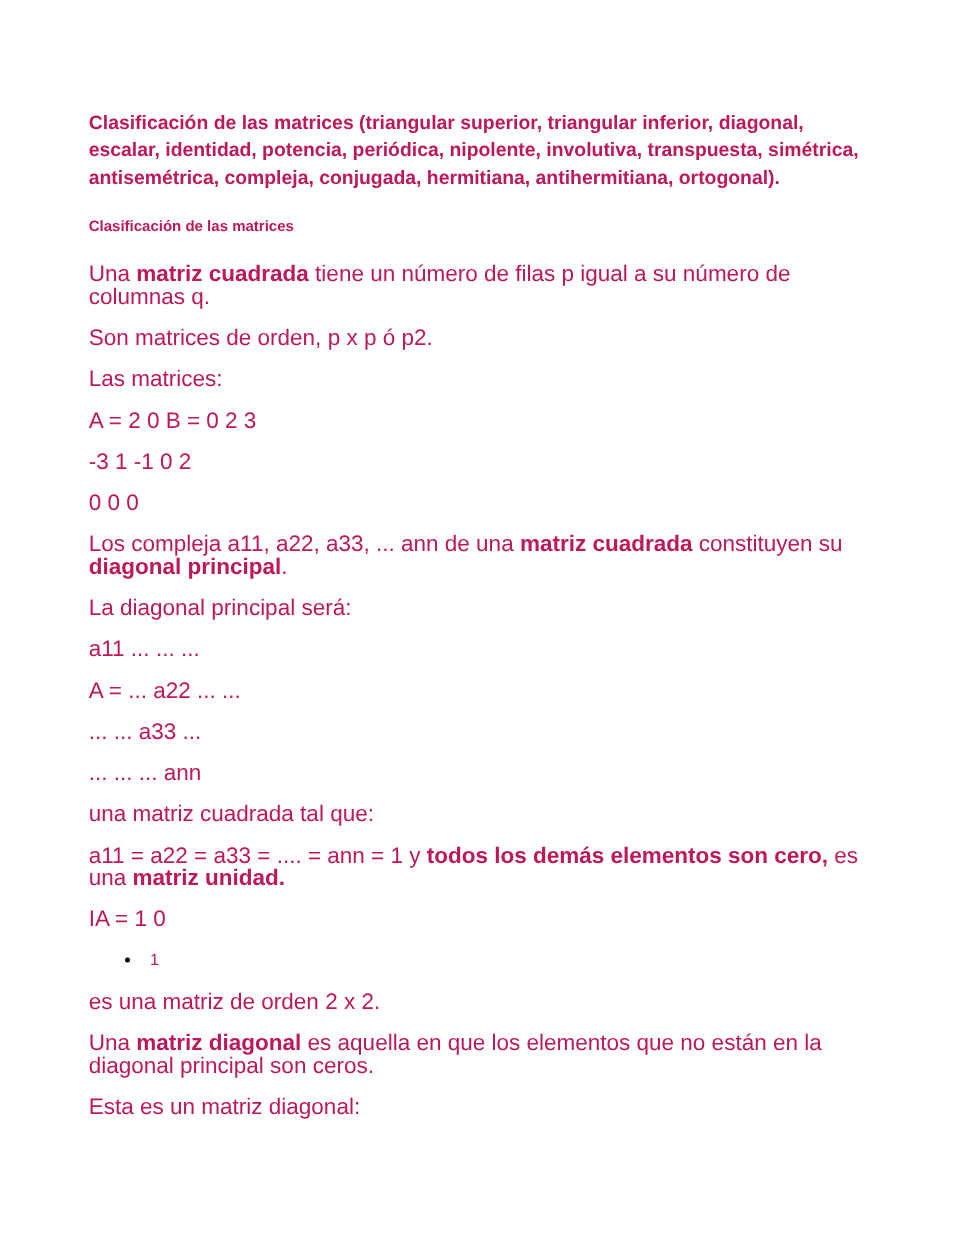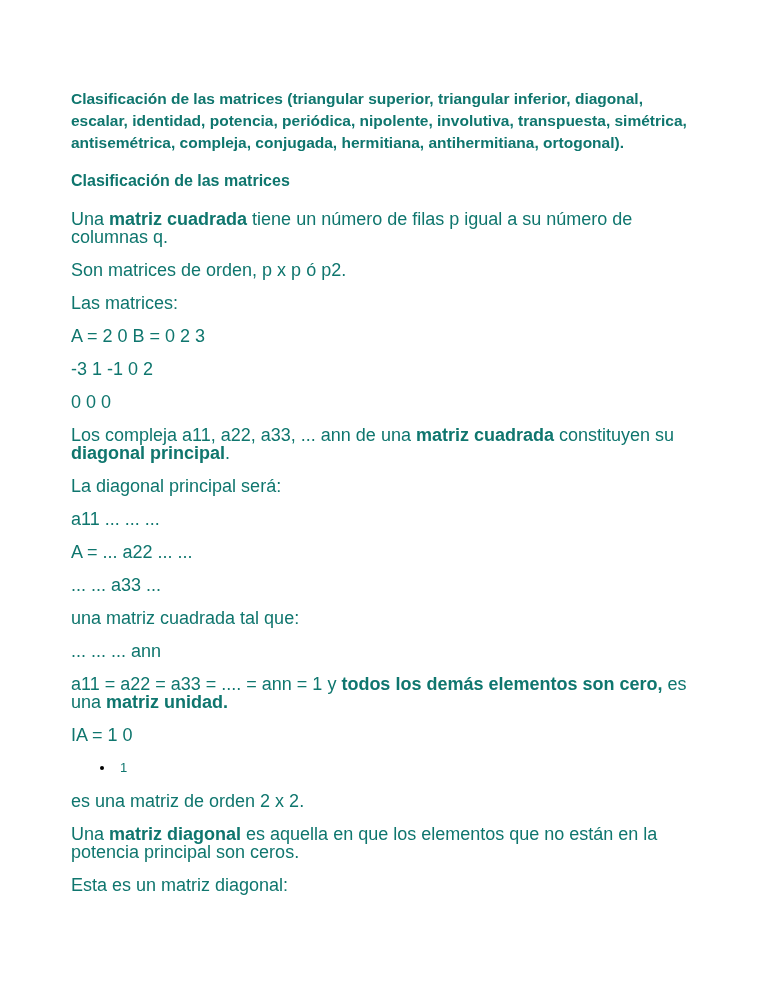--- a/index.html
+++ b/index.html
@@ -8,32 +8,32 @@
     background: #ffffff;
   }
   .page {
     position: relative;
     width: 768px;
     height: 994px;
     box-sizing: border-box;
     background: #ffffff;
     padding: 88px 70px 0 71px;
     font-family: "Liberation Sans", sans-serif;
-    color: #0f766e;
+    color: #be185d;
     overflow: hidden;
   }
   .block { margin: 0; }
   .title {
     font-size: 15.5px;
     font-weight: bold;
     line-height: 22px;
     margin-bottom: 16px;
   }
   .heading {
-    font-size: 16px;
+    font-size: 12px;
     font-weight: bold;
     line-height: 22px;
     margin-bottom: 18px;
   }
   .p {
     font-size: 18px;
     line-height: 18px;
     margin-bottom: 15px;
   }
   .bullet {
@@ -64,22 +64,22 @@
       <div class="block p"><span>Son matrices de orden, p x p ó p2.</span></div>
       <div class="block p"><span>Las matrices:</span></div>
       <div class="block p"><span>A = 2 0 B = 0 2 3</span></div>
       <div class="block p"><span>-3 1 -1 0 2</span></div>
       <div class="block p"><span>0 0 0</span></div>
       <div class="block p"><span>Los compleja a11, a22, a33, ... ann de una </span><span class="b">matriz cuadrada</span><span> constituyen su </span><span class="b">diagonal principal</span><span>.</span></div>
       <div class="block p"><span>La diagonal principal será:</span></div>
       <div class="block p"><span>a11 ... ... ...</span></div>
       <div class="block p"><span>A = ... a22 ... ...</span></div>
       <div class="block p"><span>... ... a33 ...</span></div>
+      <div class="block p"><span>... ... ... ann</span></div>
       <div class="block p"><span>una matriz cuadrada tal que:</span></div>
-      <div class="block p"><span>... ... ... ann</span></div>
       <div class="block p"><span>a11 = a22 = a33 = .... = ann = 1 y </span><span class="b">todos los demás elementos son cero,</span><span> es una </span><span class="b">matriz unidad.</span></div>
       <div class="block p"><span>IA = 1 0</span></div>
       <div class="block bullet"><span class="bullet-dot"></span><span>1</span></div>
       <div class="block p"><span>es una matriz de orden 2 x 2.</span></div>
-      <div class="block p"><span>Una </span><span class="b">matriz diagonal</span><span> es aquella en que los elementos que no están en la potencia principal son ceros.</span></div>
+      <div class="block p"><span>Una </span><span class="b">matriz diagonal</span><span> es aquella en que los elementos que no están en la diagonal principal son ceros.</span></div>
       <div class="block p"><span>Esta es un matriz diagonal:</span></div>
     </div>
 </div>
 
 </body></html>

